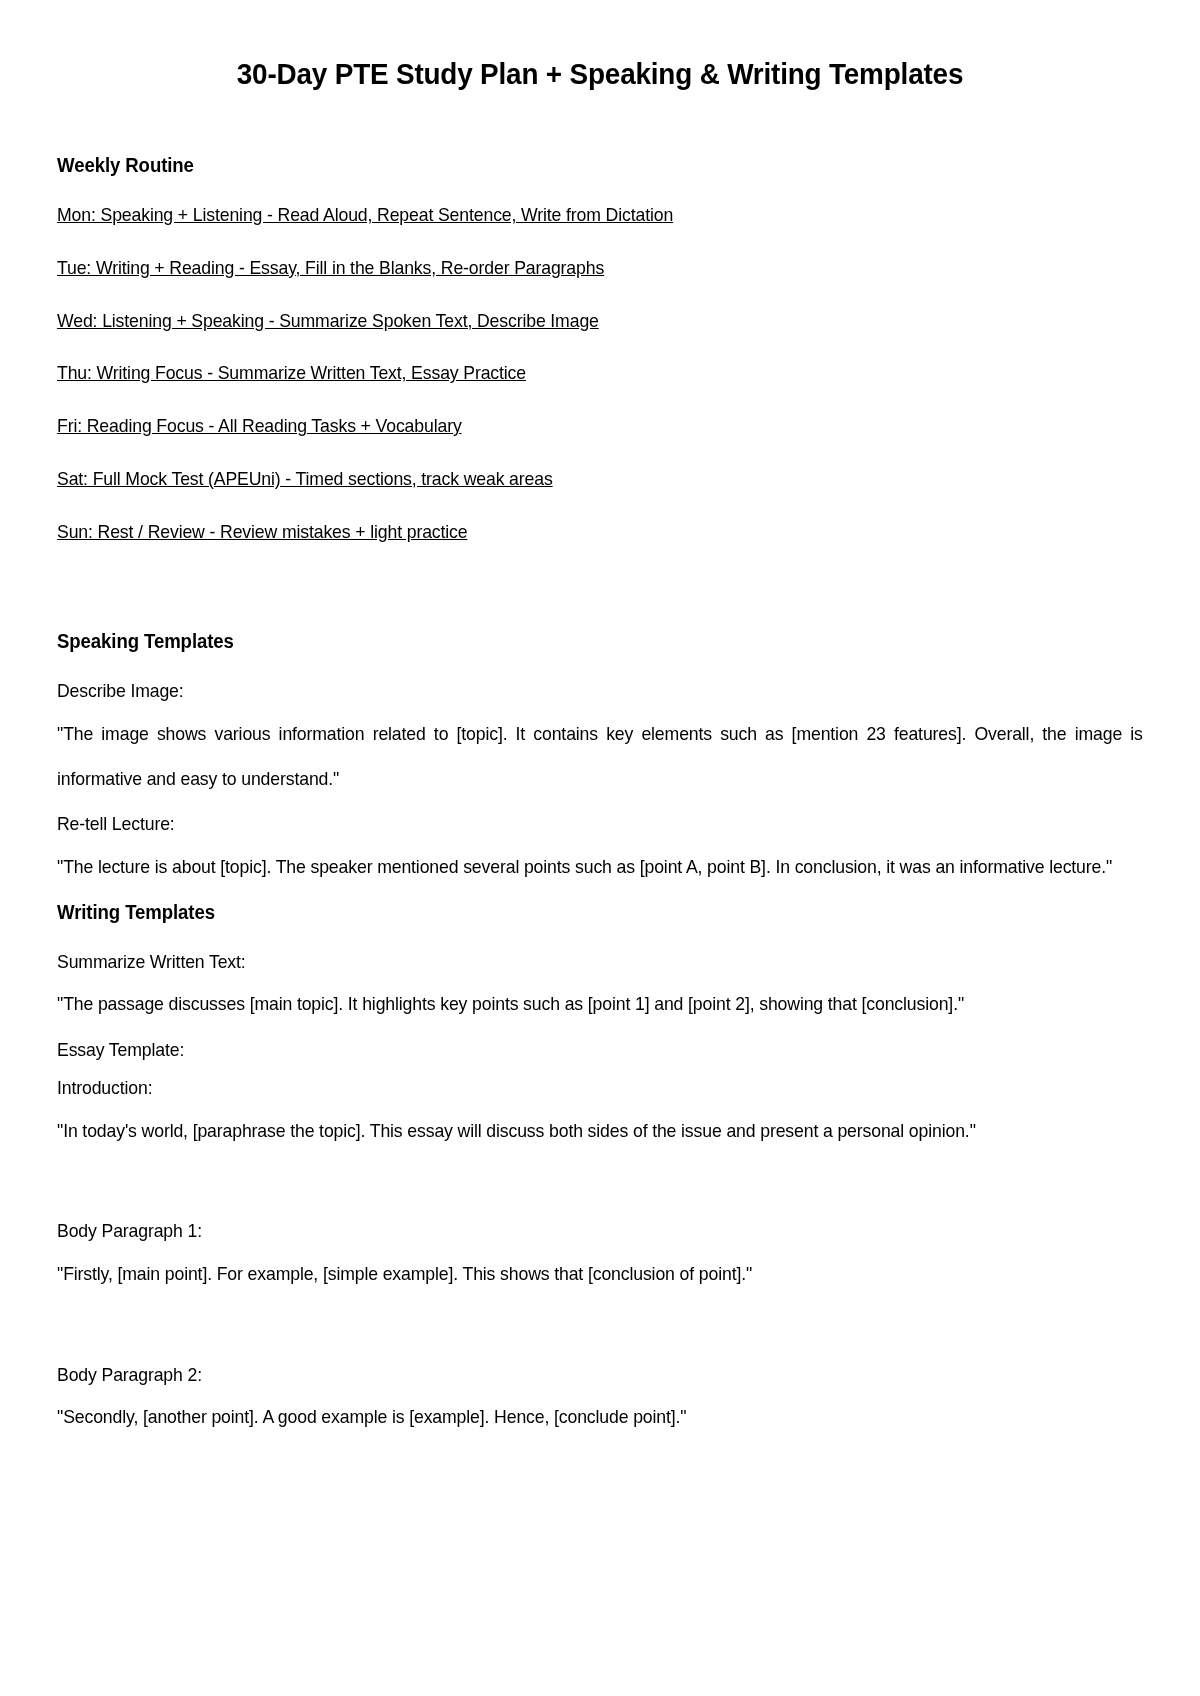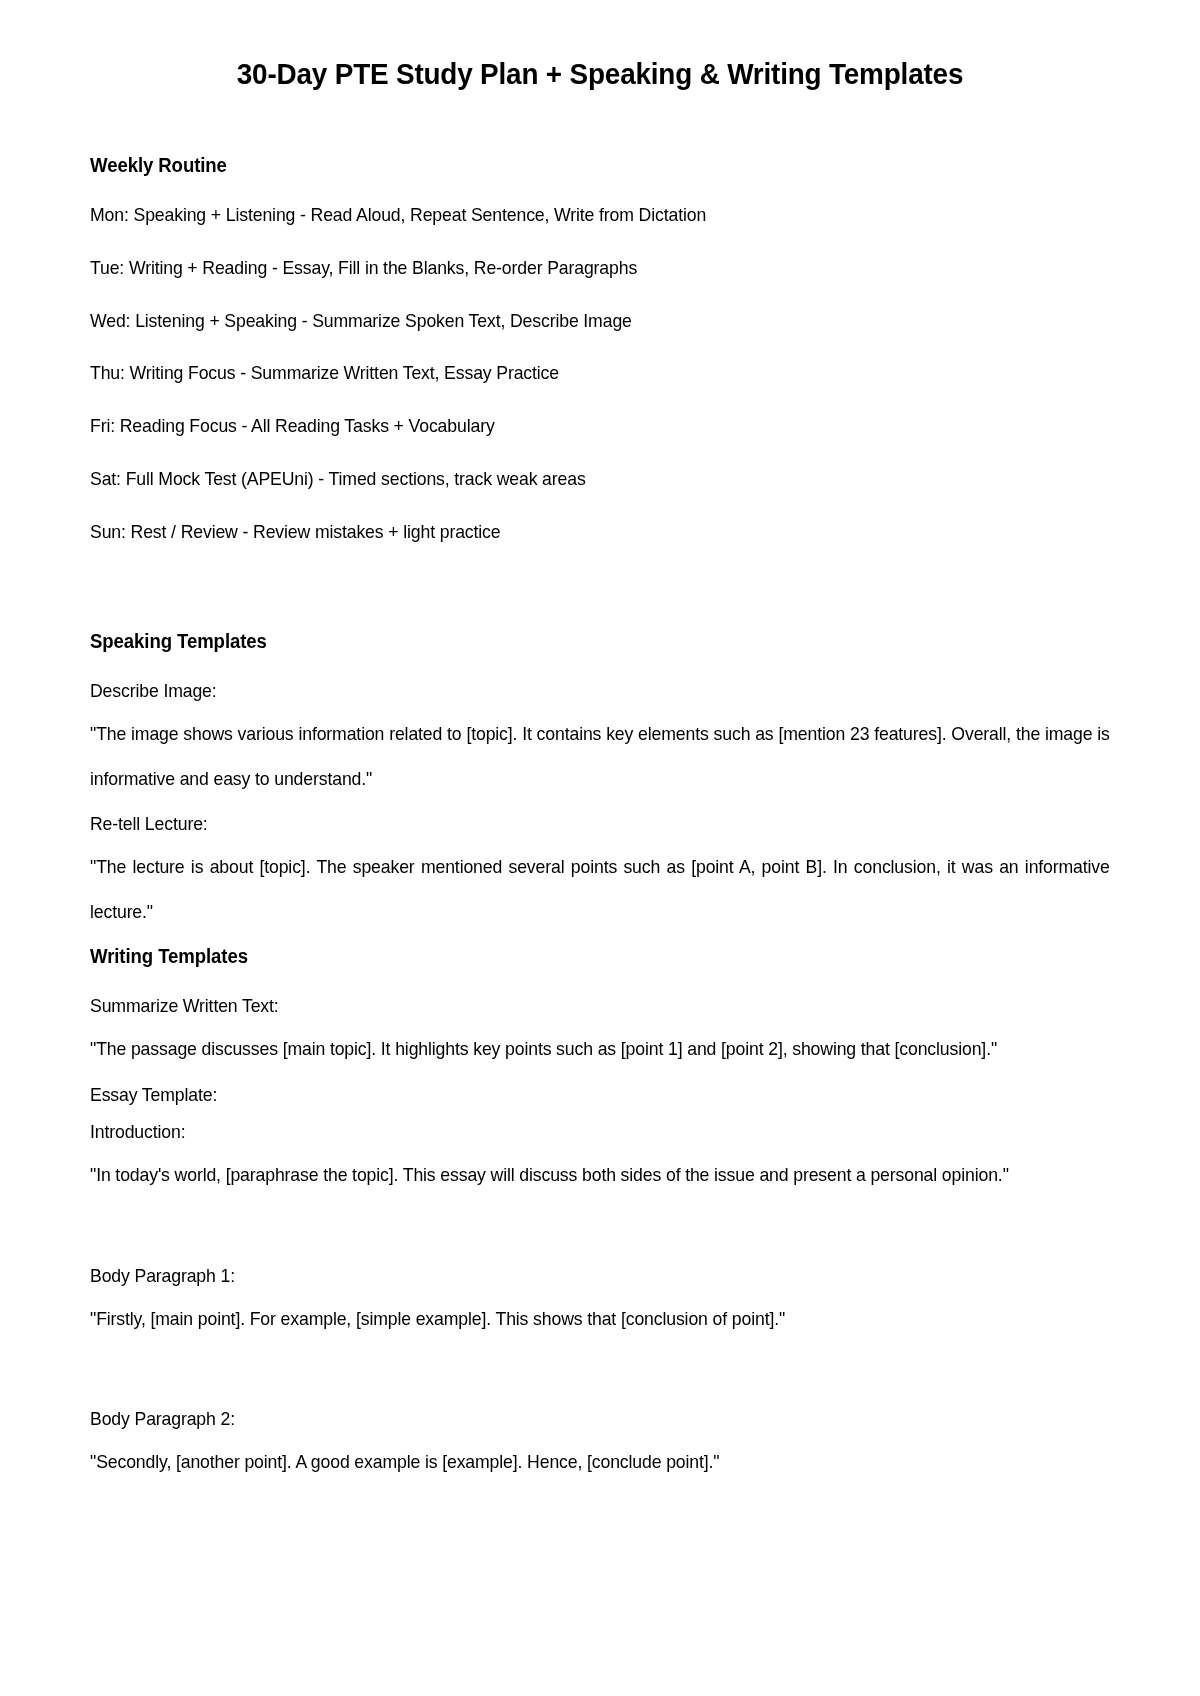--- a/index.html
+++ b/index.html
@@ -12,21 +12,21 @@
     height: 1696px;
     font-family: "Liberation Sans", "DejaVu Sans", sans-serif;
     color: #000000;
     -webkit-font-smoothing: none;
   }
   .page {
     position: relative;
     width: 1200px;
     height: 1696px;
     box-sizing: border-box;
-    padding: 0 90px;
+    padding: 0 57px;
     background: #ffffff;
     overflow: hidden;
   }
   .doc-title {
     text-align: center;
     font-size: 30px;
     font-weight: bold;
     letter-spacing: -0.2px;
     margin: 0;
     padding-top: 56px;
@@ -66,21 +66,21 @@
     transform: scaleX(0.93);
     transform-origin: left top;
     width: 107.5%;
   }
   .para.single {
     text-align: left;
   }
   .spacer-xs { height: 14px; }
   .spacer-lg { height: 58px; }
   .spacer-xl { height: 66px; }
-  .routine-list { margin: 0; padding: 0; }
+  .routine-list { margin: 0; padding: 0; text-decoration: underline; }
   .routine-list .line { margin-bottom: 29px; }
   .gap-title { height: 62px; }
   .gap-after-heading { height: 26px; }
   .gap-line { height: 11px; }
   .gap-para { height: 9px; }
 </style>
 </head>
 <body>
 
 <div class="page">

